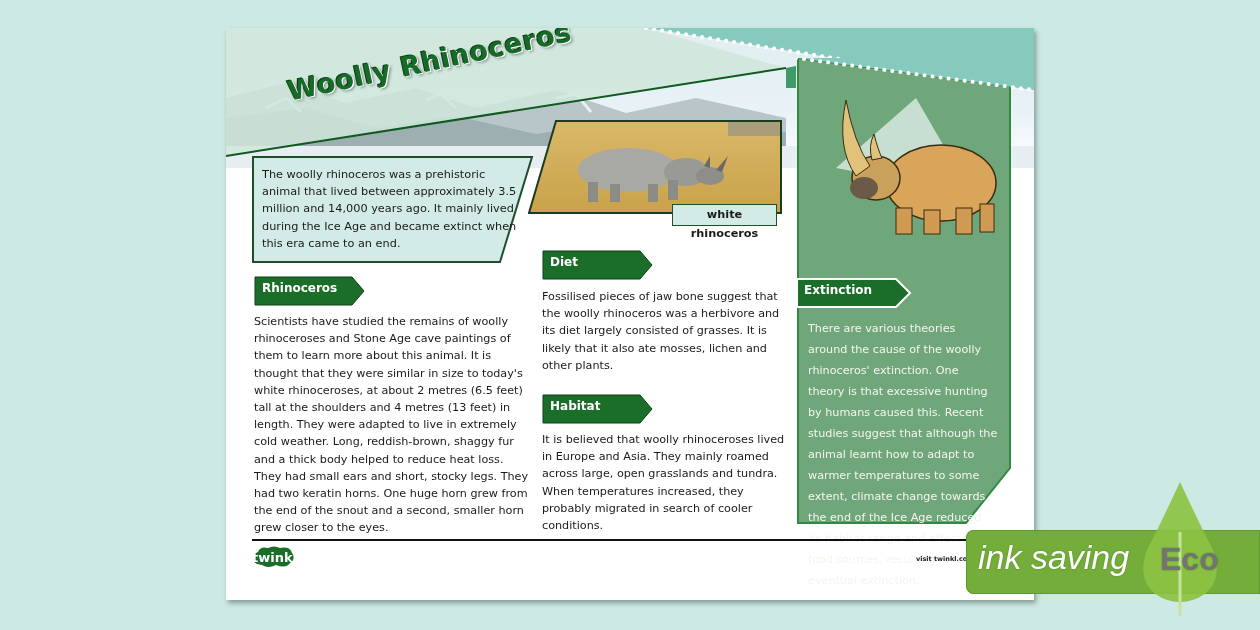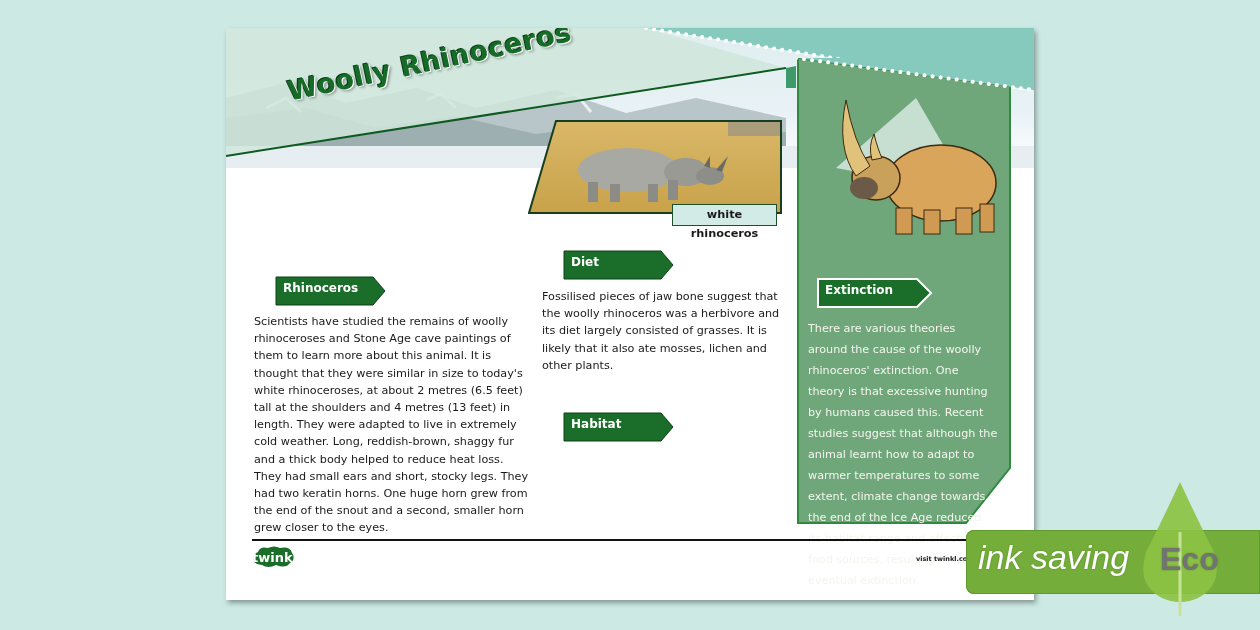--- a/index.html
+++ b/index.html
@@ -41,21 +41,21 @@
   .photo {
     position: absolute; left: 302px; top: 92px; width: 254px; height: 94px;
   }
   .photo svg { position: absolute; left: 0; top: 0; }
   .caption {
     position: absolute; left: 446px; top: 176px; width: 105px; height: 22px;
     background: #d3ebe6; border: 1.5px solid #1c4f2a;
     font-size: 11.3px; color: #1a1a1a; text-align: center; line-height: 19px; font-weight: bold;
   }
   .section-tag {
-    position: absolute; height: 42px; margin-left: 21px;
+    position: absolute; height: 42px;
   }
   .section-tag svg { position: absolute; left: 0; top: 0; }
   .section-tag span {
     position: absolute; left: 8px; top: 5px;
     font-weight: bold; font-size: 12px; color: #ffffff;
   }
   .body-text {
     position: absolute; font-size: 11.2px; line-height: 17.2px; color: #1a1a1a;
   }
   .right-panel { position: absolute; left: 570px; top: 30px; width: 238px; height: 480px; }
@@ -144,20 +144,26 @@
     </svg>
     <div class="section-tag" style="left:0; top:220px; width:116px;">
       <svg width="116" height="30" viewBox="0 0 116 30">
         <path d="M1 1 L100 1 L114 15 L100 29 L1 29 Z" fill="#1a6e2a" stroke="#ffffff" stroke-width="2"></path>
       </svg>
       <span>Extinction</span>
     </div>
     <div class="ext-text">There are various theories around the cause of the woolly rhinoceros' extinction. One theory is that excessive hunting by humans caused this. Recent studies suggest that although the animal learnt how to adapt to warmer temperatures to some extent, climate change towards the end of the Ice Age reduced its habitat range and affected its food sources, resulting in its eventual extinction.</div>
   </div>
 
+  <div class="intro">
+    <svg width="282" height="108" viewBox="0 0 282 108">
+      <path d="M1 1 L280 1 L248 106 L1 106 Z" fill="#d3ebe6" stroke="#1c4f2a" stroke-width="2"></path>
+    </svg>
+    <div class="intro-text">The woolly rhinoceros was a prehistoric animal that lived between approximately 3.5 million and 14,000 years ago. It mainly lived during the Ice Age and became extinct when this era came to an end.</div>
+  </div>
 
   <div class="photo">
     <svg width="254" height="94" viewBox="0 0 254 94">
       <defs>
         <linearGradient id="grass" x1="0" y1="0" x2="0" y2="1">
           <stop offset="0" stop-color="#d9b868"></stop>
           <stop offset="1" stop-color="#c9a24a"></stop>
         </linearGradient>
       </defs>
       <path d="M28 1 L253 1 L253 93 L1 93 Z" fill="url(#grass)" stroke="#173f1f" stroke-width="2"></path>
@@ -186,26 +192,27 @@
   <div class="body-text" style="left:28px; top:285px; width:276px;">Scientists have studied the remains of woolly rhinoceroses and Stone Age cave paintings of them to learn more about this animal. It is thought that they were similar in size to today's white rhinoceroses, at about 2 metres (6.5 feet) tall at the shoulders and 4 metres (13 feet) in length. They were adapted to live in extremely cold weather. Long, reddish-brown, shaggy fur and a thick body helped to reduce heat loss. They had small ears and short, stocky legs. They had two keratin horns. One huge horn grew from the end of the snout and a second, smaller horn grew closer to the eyes.</div>
 
   <div class="section-tag" style="left:316px; top:222px; width:112px;">
     <svg width="112" height="30" viewBox="0 0 112 30">
       <path d="M1 1 L98 1 L110 15 L98 29 L1 29 Z" fill="#1a6e2a" stroke="#0e3f17" stroke-width="1"></path>
     </svg>
     <span>Diet</span>
   </div>
   <div class="body-text" style="left:316px; top:260px; width:250px;">Fossilised pieces of jaw bone suggest that the woolly rhinoceros was a herbivore and its diet largely consisted of grasses. It is likely that it also ate mosses, lichen and other plants.</div>
 
-  <div class="section-tag" style="left:316px; top:384px; width:112px;">
+  <div class="section-tag" style="left:316px; top:366px; width:112px;">
     <svg width="112" height="30" viewBox="0 0 112 30">
       <path d="M1 1 L98 1 L110 15 L98 29 L1 29 Z" fill="#1a6e2a" stroke="#0e3f17" stroke-width="1"></path>
     </svg>
     <span>Habitat</span>
   </div>
+  <div class="body-text" style="left:316px; top:403px; width:250px;">It is believed that woolly rhinoceroses lived in Europe and Asia. They mainly roamed across large, open grasslands and tundra. When temperatures increased, they probably migrated in search of cooler conditions.</div>
 
   <div class="footer-line"></div>
   <div class="twinkl-logo">
     <svg width="44" height="22" viewBox="0 0 44 22">
       <path d="M6 6 Q8 0 16 2 Q22 -1 28 2 Q38 0 40 7 Q45 12 38 17 Q34 23 24 19 Q16 23 10 19 Q0 18 2 12 Q0 8 6 6 Z" fill="#1a6e2a"></path>
     </svg>
     <span>twinkl</span>
   </div>
   <div class="visit">visit twinkl.com</div>
 </div>

